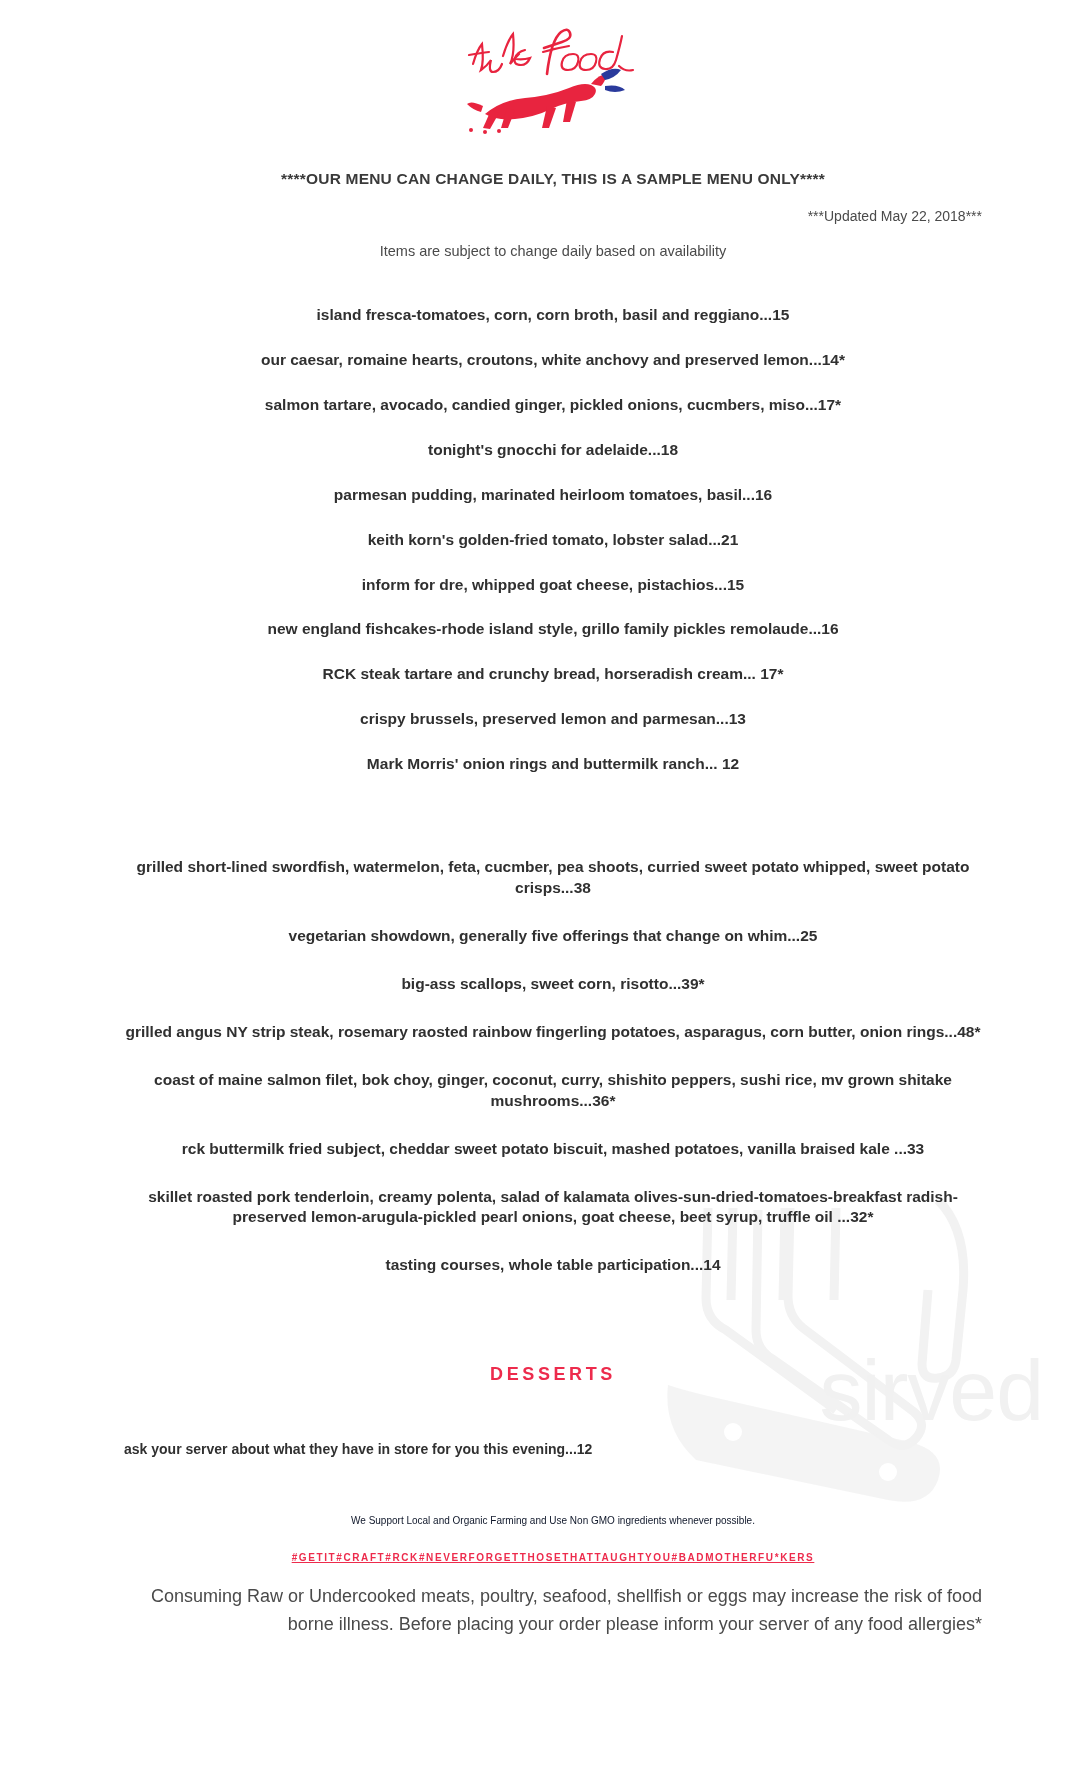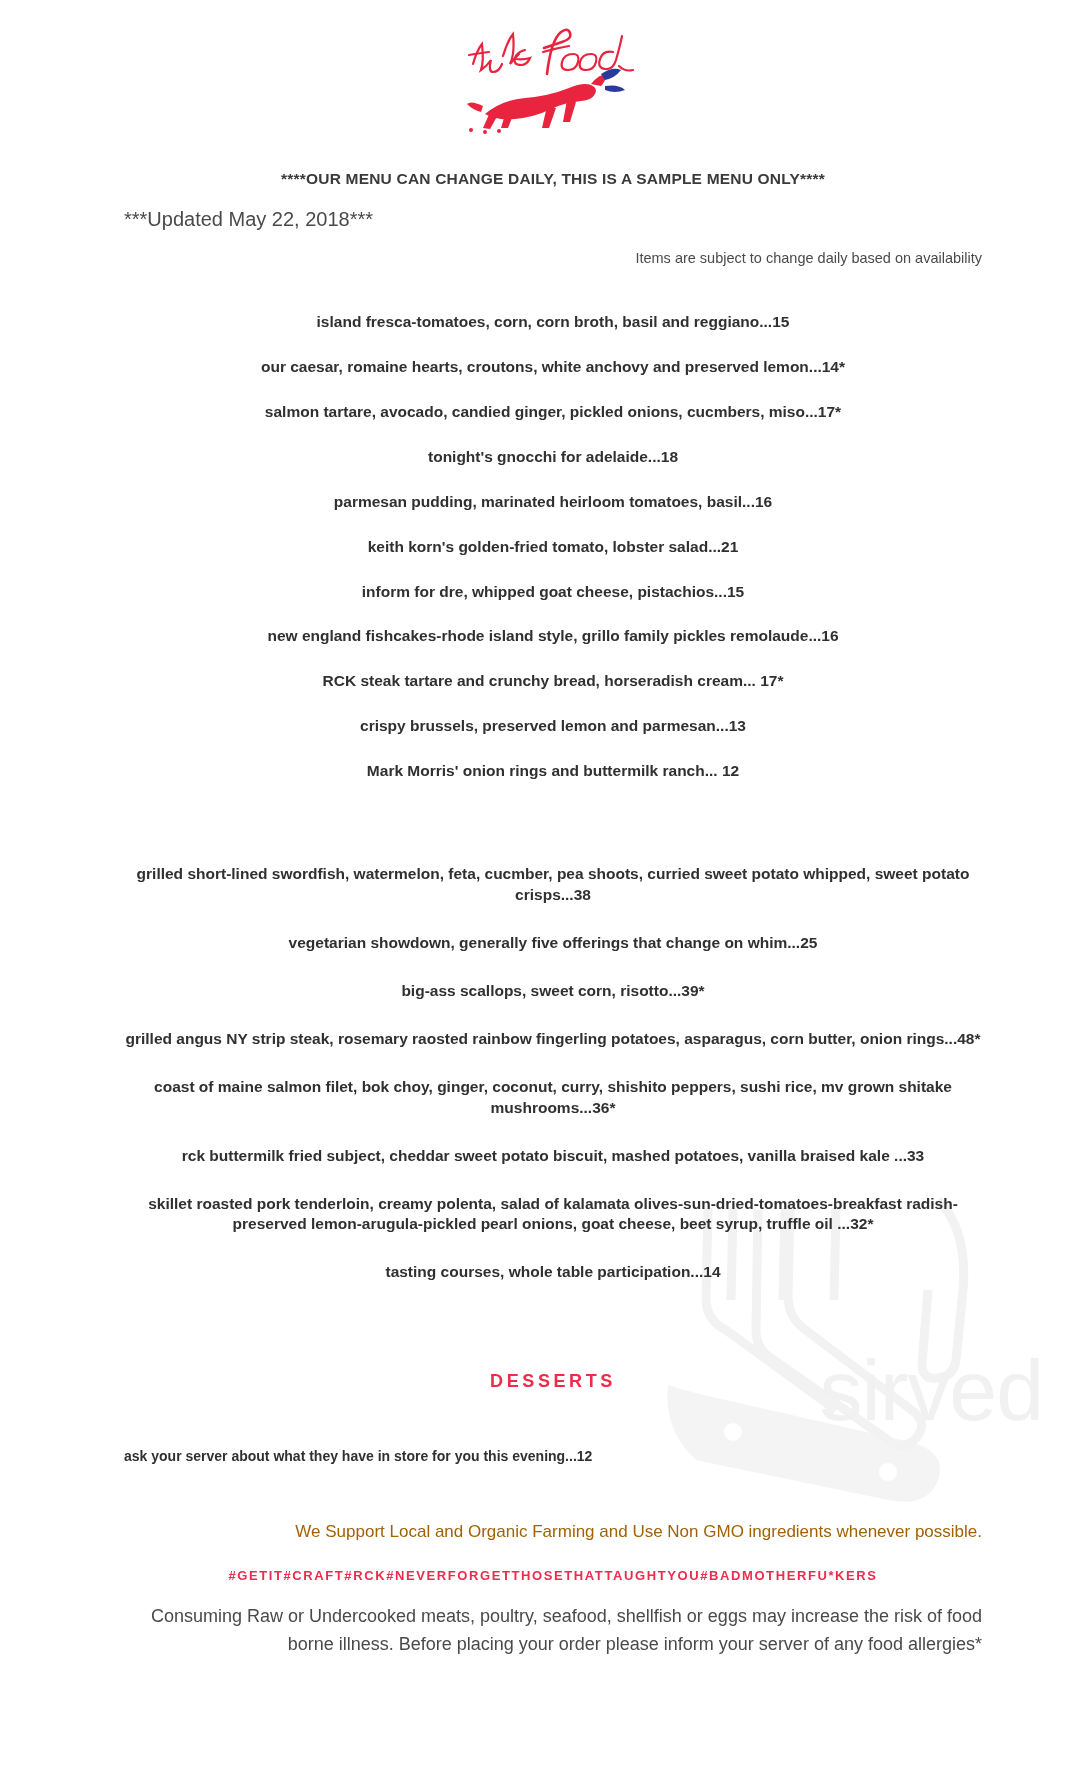--- a/index.html
+++ b/index.html
@@ -67,28 +67,28 @@
   
   .note-strong {
     text-align: center;
     font-size: 15.5px;
     font-weight: bold;
     color: #3a3a3a;
     margin-top: 28px;
     letter-spacing: 0.2px;
   }
   .note {
-    text-align: left;
-    font-size: 20px;
+    text-align: right;
+    font-size: 14px;
     color: #4a4a4a;
     margin-top: 20px;
     font-weight: 400;
   }
   .note2 {
-    text-align: right;
+    text-align: center;
     font-size: 14.5px;
     color: #4a4a4a;
     margin-top: 19px;
     font-weight: 400;
   }
 
   
   .section { margin-top: 30px; }
   .item {
     text-align: center;
@@ -115,31 +115,32 @@
     text-align: left;
     font-size: 14px;
     font-weight: bold;
     color: #303030;
     margin-top: 56px;
   }
 
   
   .footer { margin-top: 58px; padding-bottom: 26px; }
   .footer-support {
-    text-align: right;
-    font-size: 17px;
-    color: #a16207;
+    text-align: center;
+    font-size: 10px;
+    color: #0f172a;
   }
   .hashtags {
     text-align: center;
     color: #ed2b4c;
-    font-size: 13px;
+    font-size: 10px;
     font-weight: bold;
     letter-spacing: 1.6px;
     margin-top: 26px;
+    text-decoration: underline;
   }
   .disclaimer {
     text-align: right;
     font-size: 18px;
     color: #4a4a4a;
     line-height: 1.55;
     margin-top: 20px;
     max-width: 900px;
     margin-left: auto;
     margin-right: auto;

